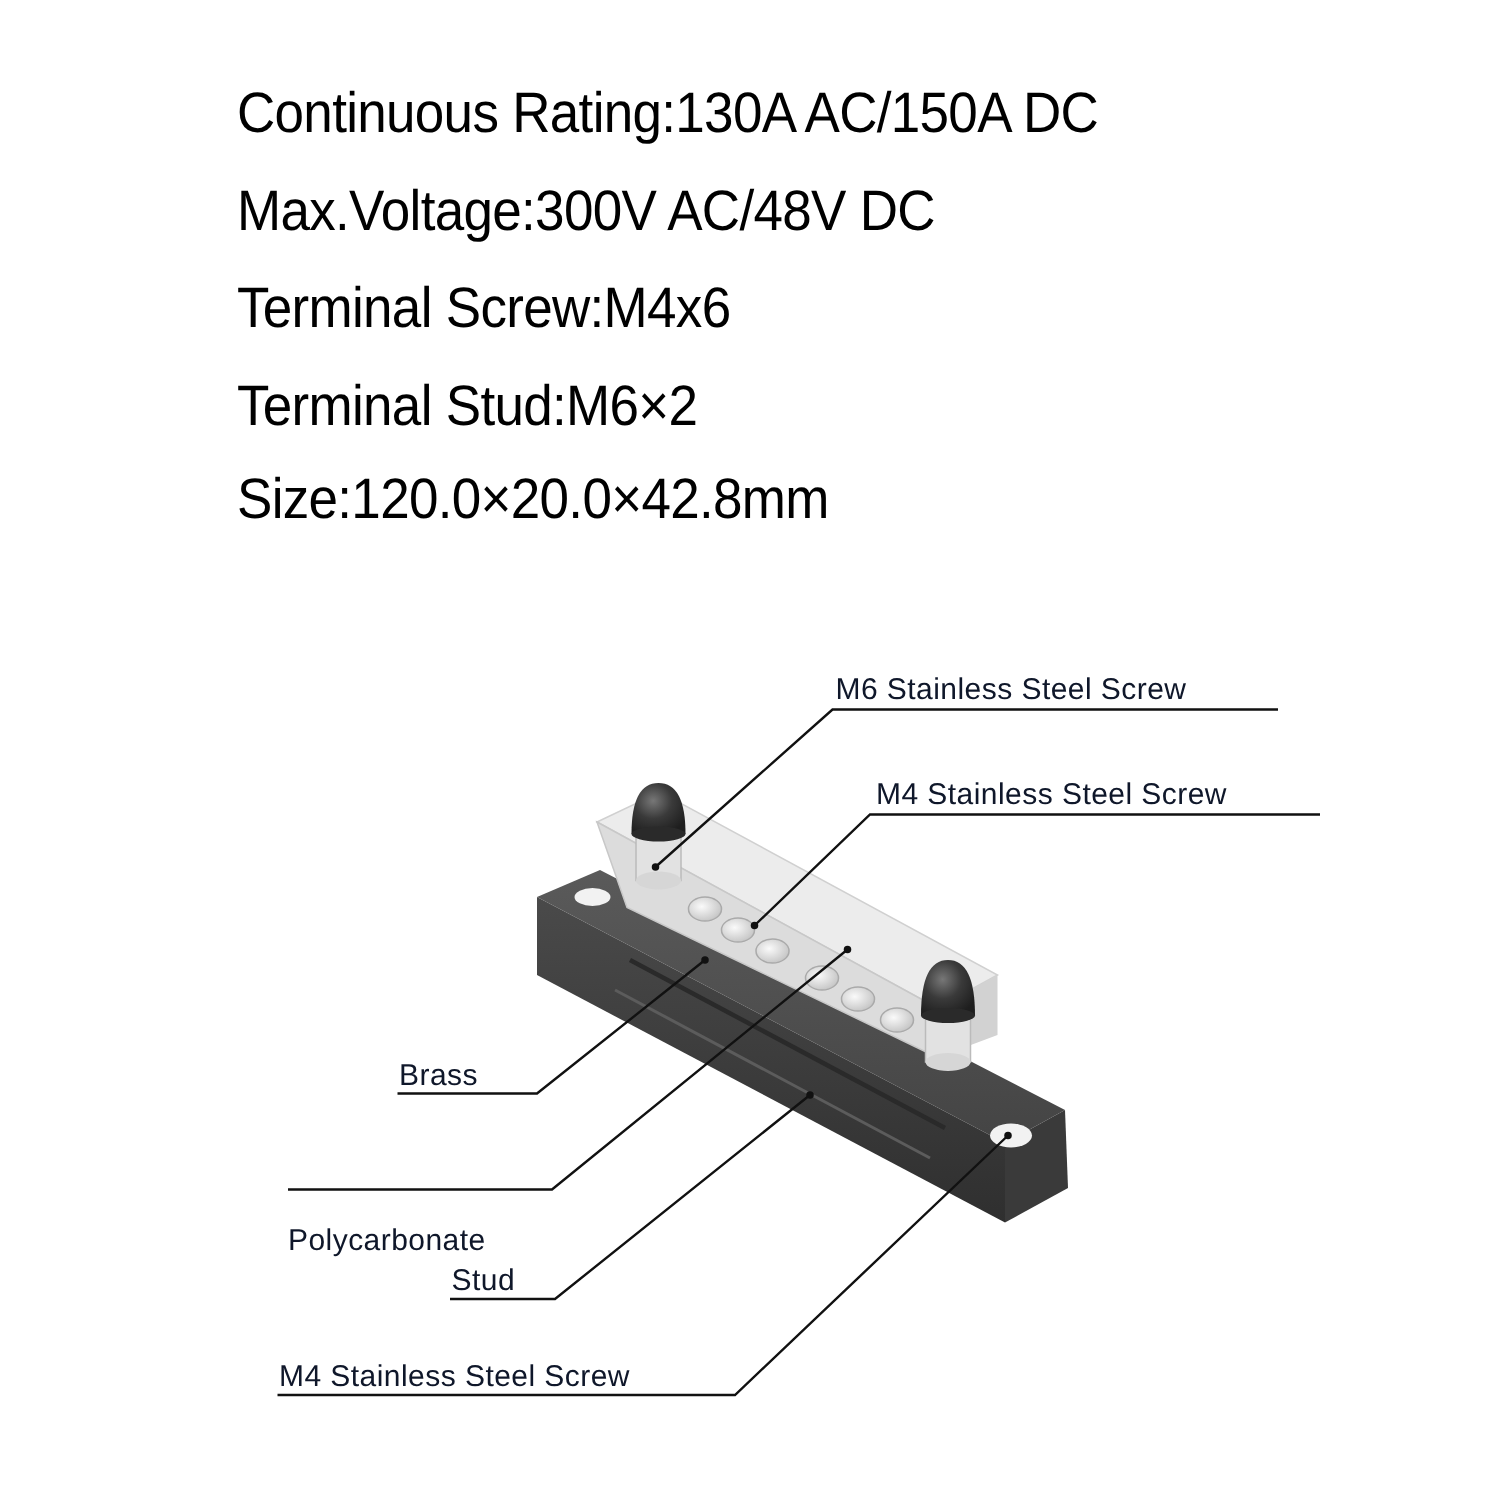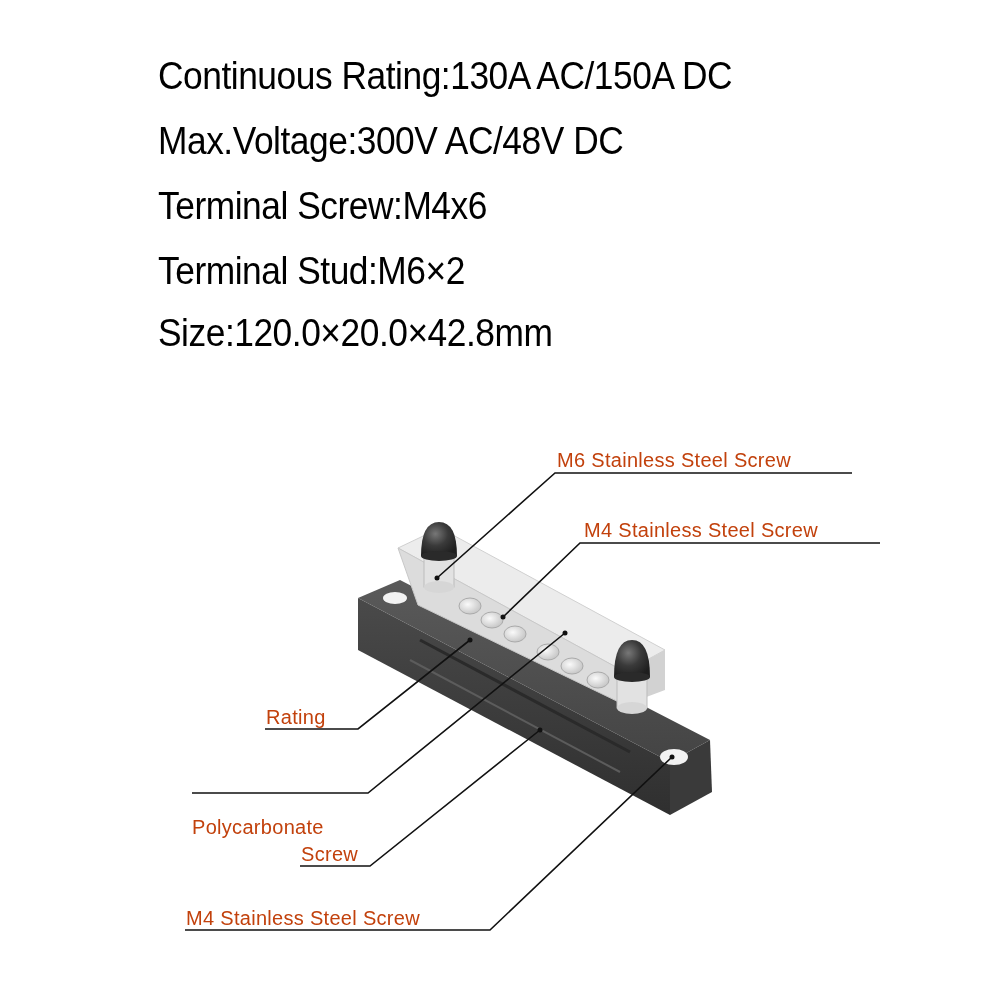--- a/index.html
+++ b/index.html
@@ -2,21 +2,21 @@
 <html><head>
 <meta charset="utf-8">
 <style>
   html, body { margin: 0; padding: 0; background: #ffffff; }
   body { width: 1001px; height: 1001px; position: relative; overflow: hidden; font-family: "Liberation Sans", sans-serif; }
   .spec {
     position: absolute; left: 158px; font-size: 38px; color: #000; letter-spacing: -0.5px;
     transform: scaleX(0.93); transform-origin: left center; white-space: nowrap;
   }
   .callout {
-    position: absolute; font-size: 20px; color: #c2410c; white-space: nowrap;
+    position: absolute; font-size: 20px; color: #0f172a; white-space: nowrap;
     font-family: "Liberation Sans", sans-serif; letter-spacing: 0.3px;
   }
   svg.diagram { position: absolute; left: 0; top: 0; }
 </style>
 </head>
 <body>
 
 <div class="spec" style="top:55px;">Continuous Rating:130A AC/150A DC</div>
 <div class="spec" style="top:120px;">Max.Voltage:300V AC/48V DC</div>
 <div class="spec" style="top:185px;">Terminal Screw:M4x6</div>
@@ -106,16 +106,16 @@
     <circle cx="503" cy="617" r="2.5"></circle>
     <circle cx="470" cy="640" r="2.5"></circle>
     <circle cx="565" cy="633" r="2.5"></circle>
     <circle cx="540" cy="730" r="2.5"></circle>
     <circle cx="672" cy="757" r="2.5"></circle>
   </g>
 </svg>
 
 <div class="callout" style="left:557px; top:449px;">M6 Stainless Steel Screw</div>
 <div class="callout" style="left:584px; top:519px;">M4 Stainless Steel Screw</div>
-<div class="callout" style="left:266px; top:706px;">Rating</div>
+<div class="callout" style="left:266px; top:706px;">Brass</div>
 <div class="callout" style="left:192px; top:816px;">Polycarbonate</div>
-<div class="callout" style="left:301px; top:843px;">Screw</div>
+<div class="callout" style="left:301px; top:843px;">Stud</div>
 <div class="callout" style="left:186px; top:907px;">M4 Stainless Steel Screw</div>
 
 </body></html>

